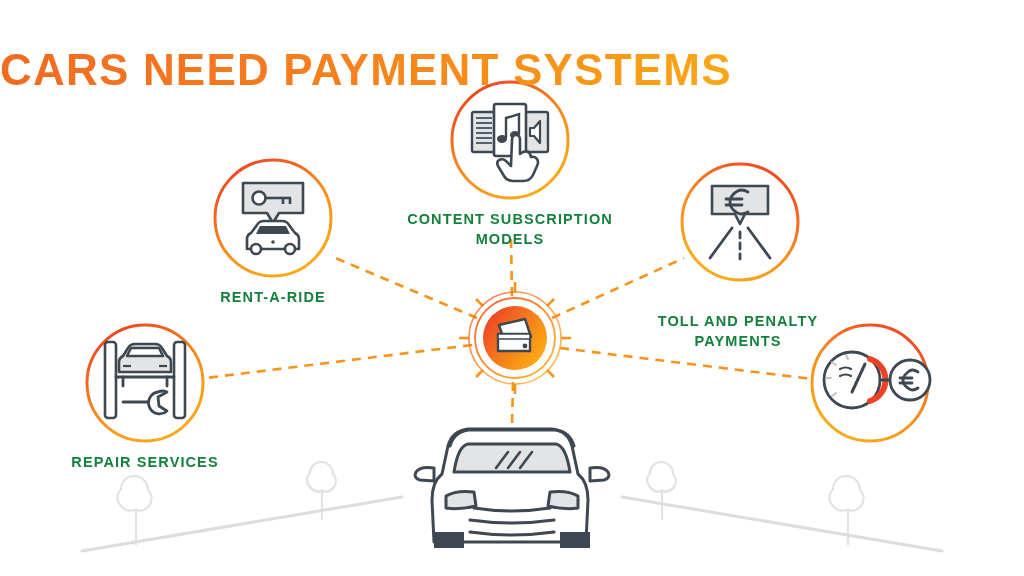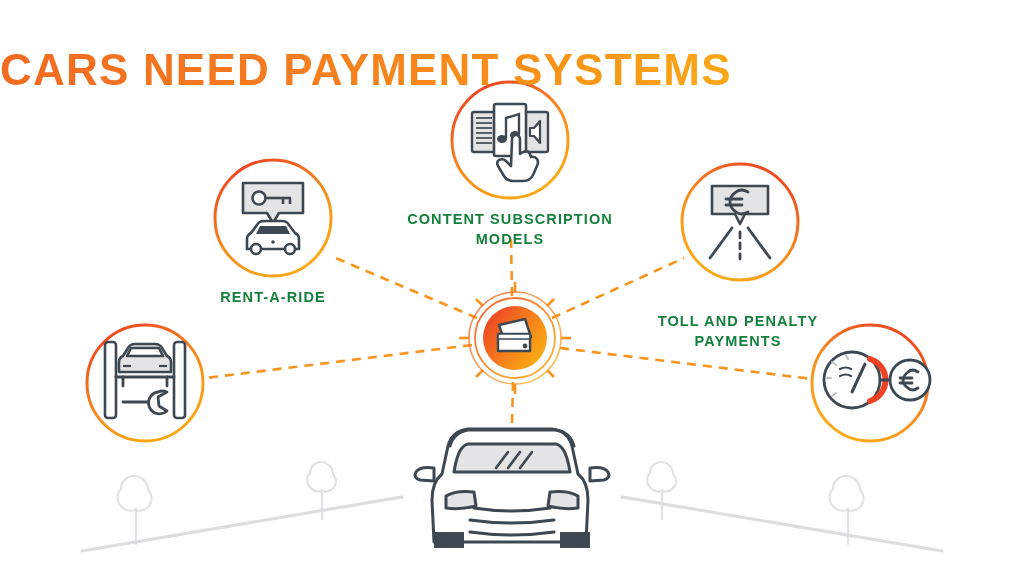--- a/index.html
+++ b/index.html
@@ -283,15 +283,16 @@
   <h1 id="title">CARS NEED PAYMENT SYSTEMS</h1>
 
   <div class="node-label" style="left:510px; top:210px; width:260px;">CONTENT SUBSCRIPTION
 MODELS</div>
 
   <div class="node-label" style="left:273px; top:288px; width:220px;text-align:center;">RENT-A-RIDE</div>
 
   <div class="node-label" style="left:738px; top:280px; width:240px;margin-top:32px;">TOLL AND PENALTY
 PAYMENTS</div>
 
+  <div class="node-label" style="left:145px; top:453px; width:240px;">REPAIR SERVICES</div>
 
 
 </div>
 
 </body></html>

